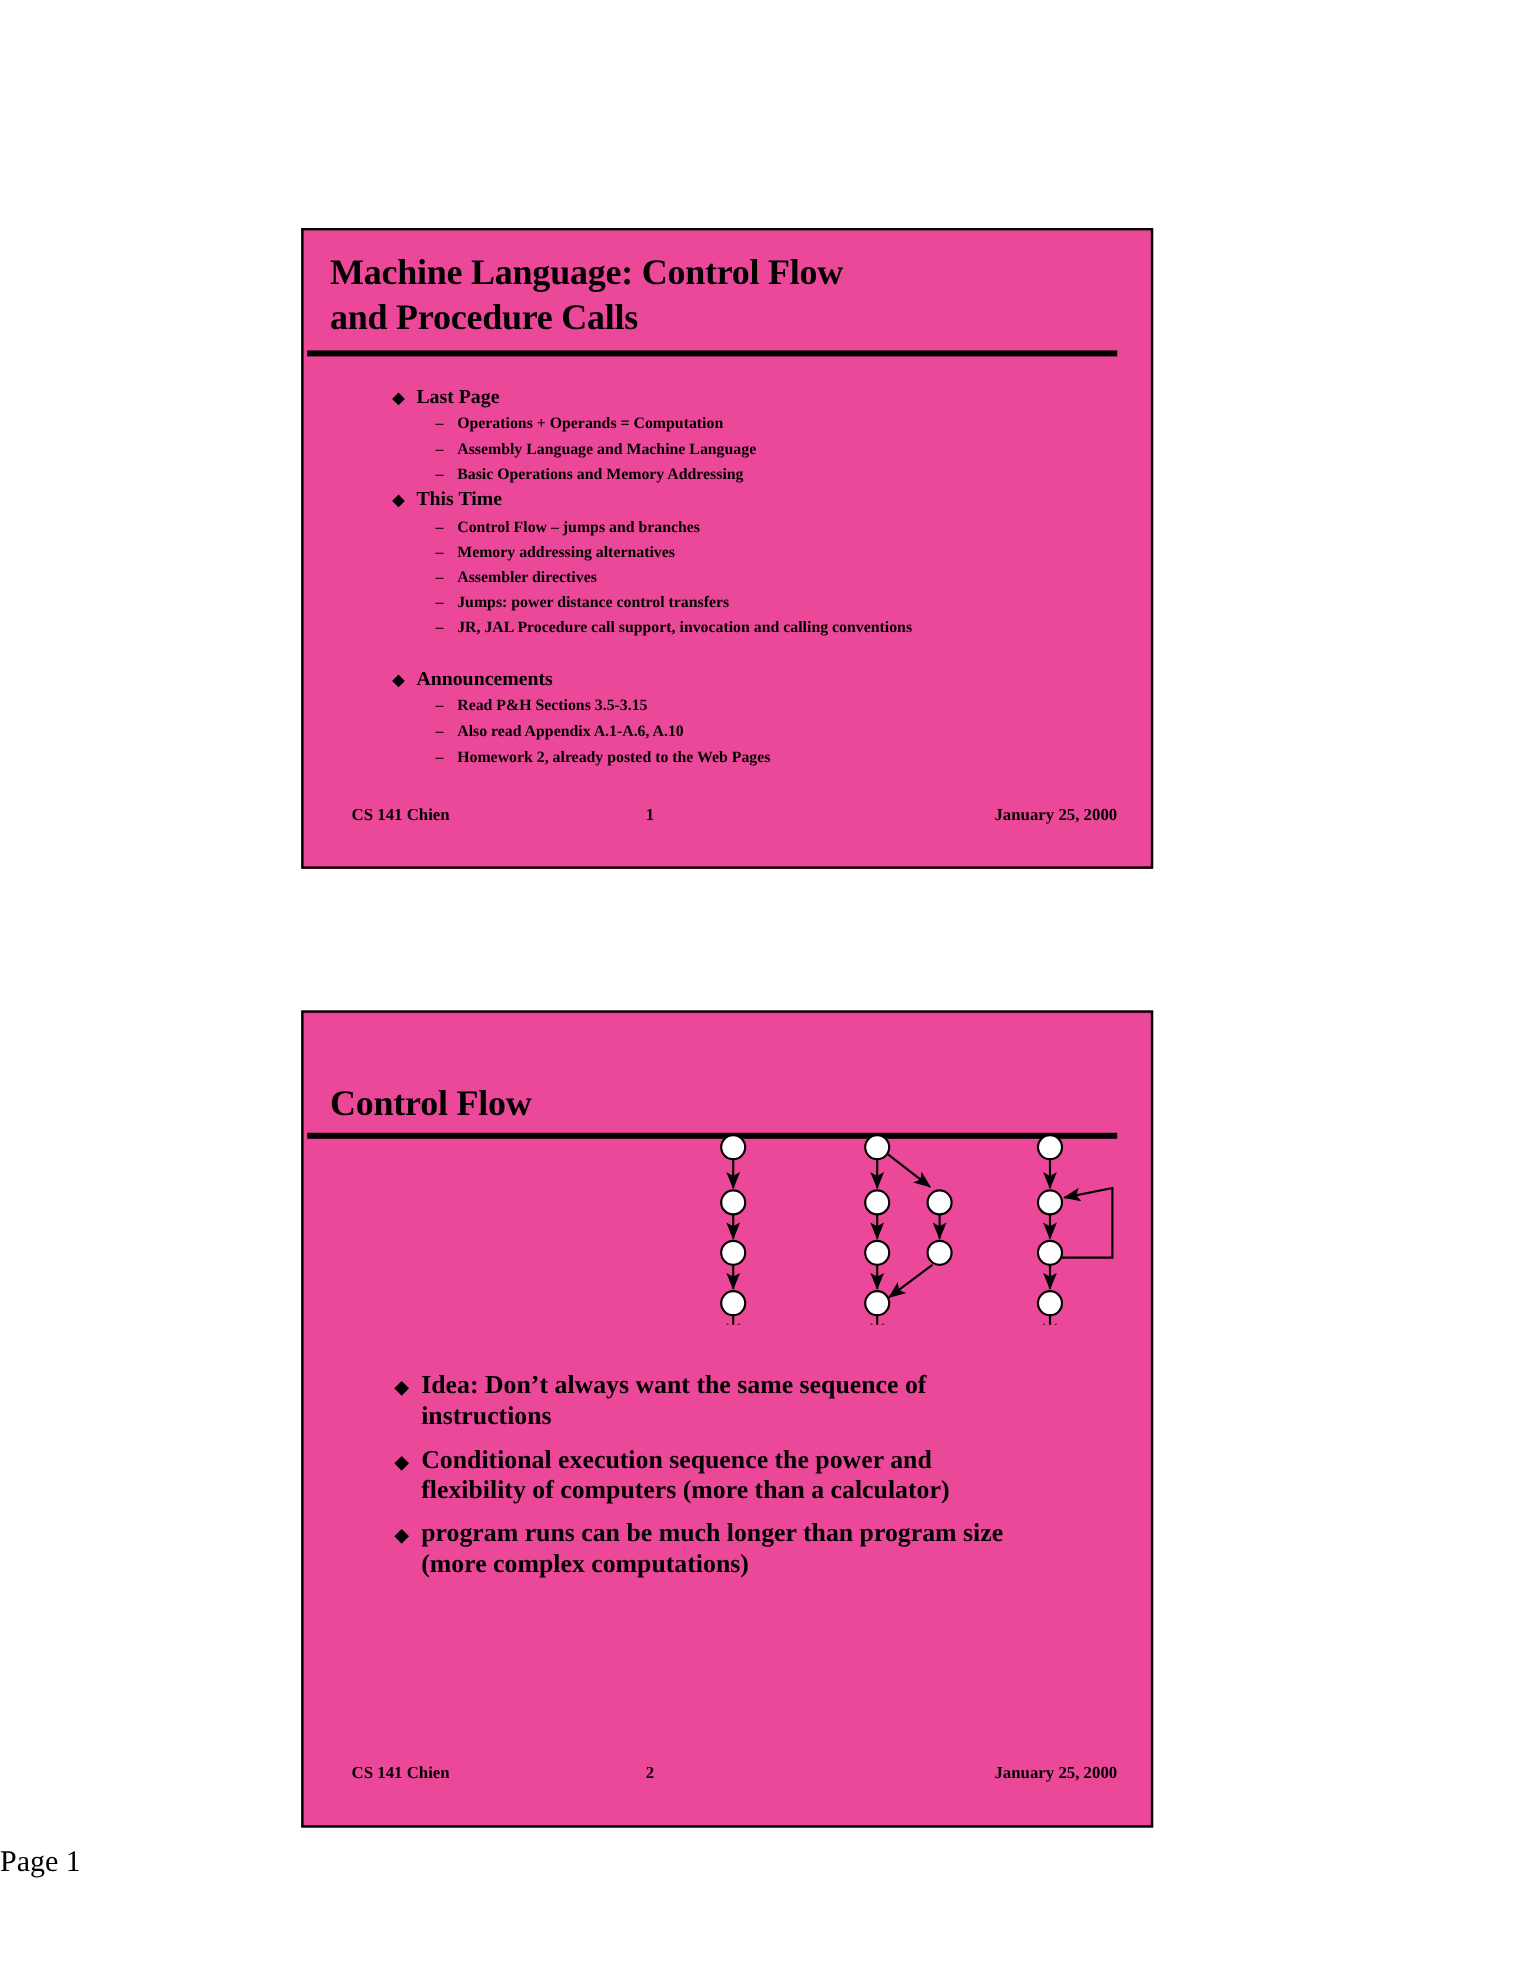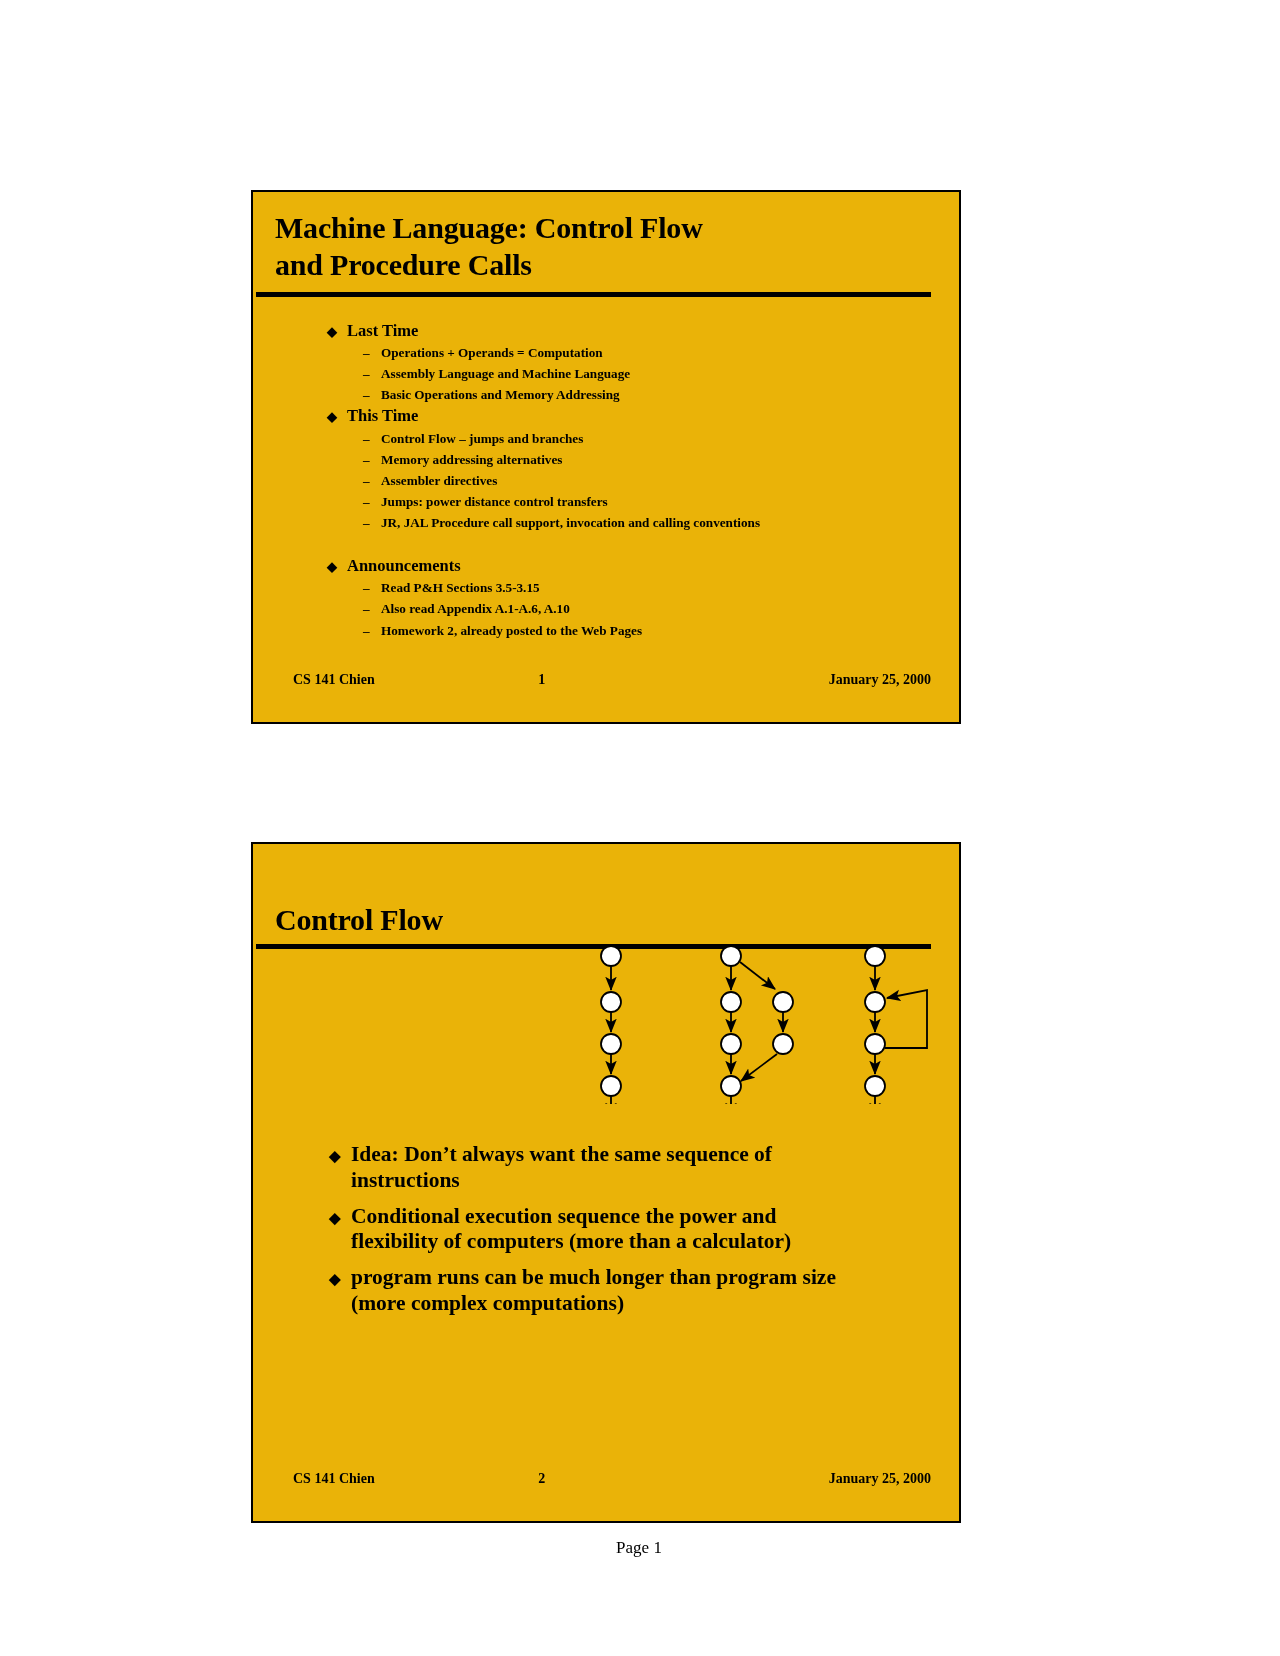--- a/index.html
+++ b/index.html
@@ -20,21 +20,21 @@
     position: absolute;
     inset: 0;
   }
 
   
   .slide {
     position: absolute;
     left: 251px;
     width: 710px;
     border: 2px solid #000000;
-    background: #eab308;
+    background: #ec4899;
     box-sizing: border-box;
   }
   #slide-1 { top: 190px; height: 534px; }
   #slide-2 { top: 842px; height: 681px; }
 
   .slide-inner {
     position: relative;
     width: 100%;
     height: 100%;
   }
@@ -159,41 +159,40 @@
     height: 160px;
   }
   .flow-diagram svg { display: block; }
 
   
   .page-label {
     position: absolute;
     left: 0;
     right: 2px;
     top: 1538px;
-    text-align: center;
-    font-size: 17px;
+    font-size: 25px;
     font-family: "Liberation Serif", serif;
   }
 </style>
 </head>
 <body>
 
 <div class="page">
 
   <div class="slide" id="slide-1">
     <div class="slide-inner">
       <div class="slide-title">Machine Language: Control Flow
 and Procedure Calls</div>
       <div class="title-rule"></div>
 
       <div class="body-area">
 
         <div class="l1">
           <span class="dia">◆</span>
-          <span class="txt">Last Time</span>
+          <span class="txt">Last Page</span>
         </div>
         <div class="l2">
           <span class="dash">–</span>
           <span class="txt">Operations + Operands = Computation</span>
         </div>
         <div class="l2">
           <span class="dash">–</span>
           <span class="txt">Assembly Language and Machine Language</span>
         </div>
         <div class="l2">

